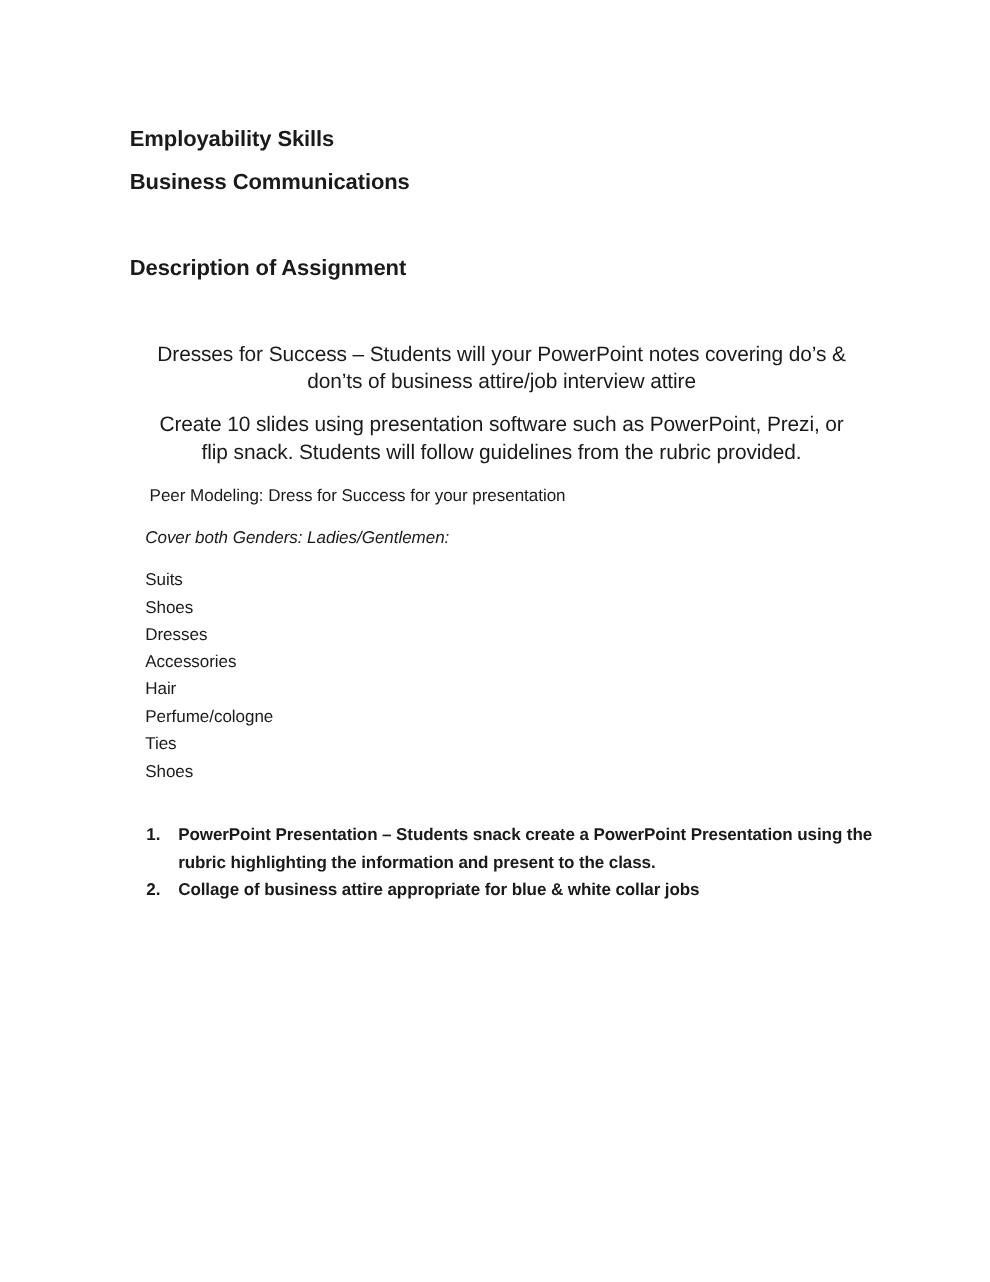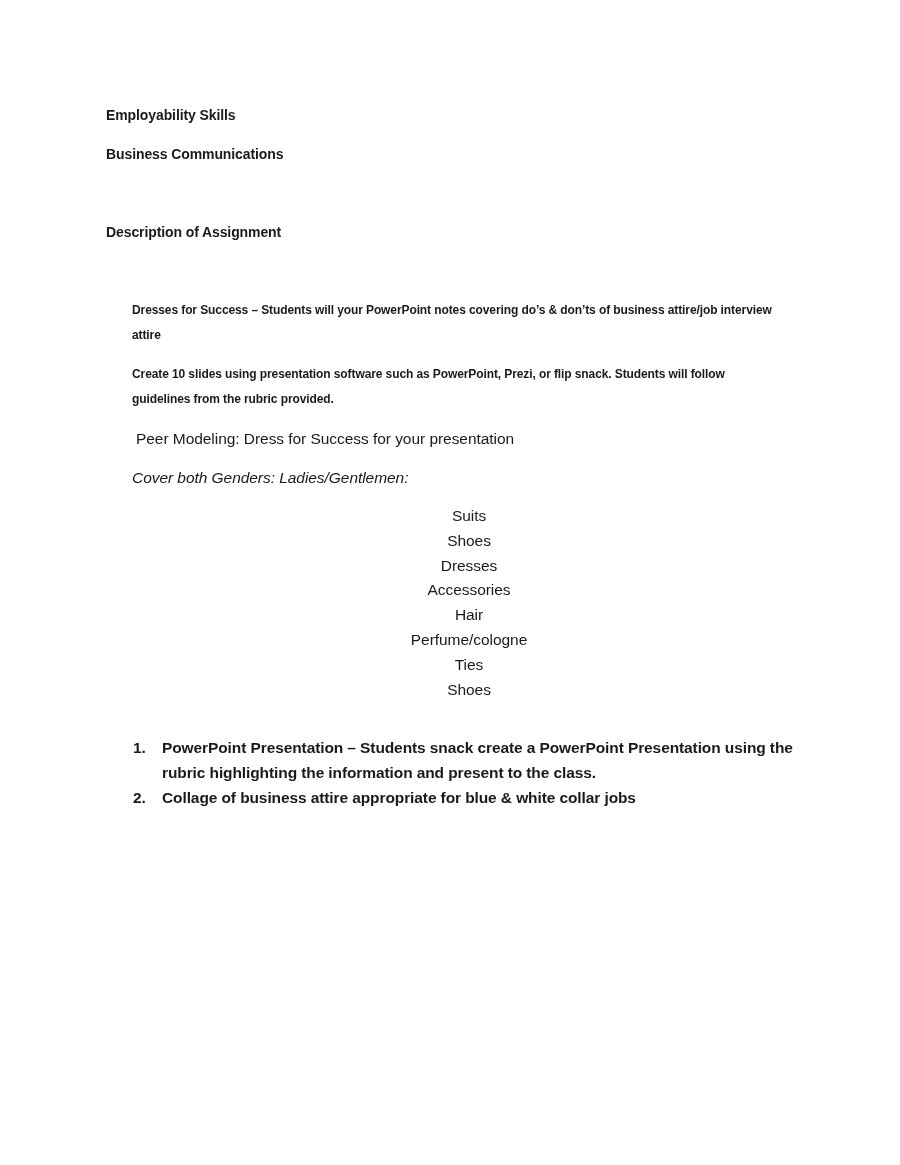--- a/index.html
+++ b/index.html
@@ -23,42 +23,43 @@
 
   .doc-body {
     position: absolute;
     top: 105px;
     left: 106px;
     width: 700px;
   }
 
   
   .heading {
-    font-size: 14px;
+    font-size: 20px;
     font-weight: bold;
     line-height: 20px;
     letter-spacing: -0.1px;
-    margin: 0;
+    margin: 12px;
   }
   .heading-course     { margin-bottom: 19px; }
   .heading-subject    { margin-bottom: 58px; }
   .heading-section    { margin-bottom: 56px; }
 
   
   .indent-block {
     margin-left: 26px;
   }
 
   .para-bold {
-    font-size: 12px;
-    font-weight: bold;
+    font-size: 19px;
+    font-weight: normal;
     line-height: 25px;
     letter-spacing: -0.1px;
     margin: 0 0 14px 0;
     max-width: 648px;
+    text-align: center;
   }
 
   .para-plain {
     font-size: 15.5px;
     font-weight: normal;
     line-height: 25px;
     letter-spacing: -0.05px;
     margin: 0 0 14px 0;
   }
   .para-plain.lead-space { text-indent: 4px; }
@@ -76,21 +77,20 @@
   .attire-list {
     list-style: none;
     margin: 0;
     padding: 0;
   }
   .attire-list li {
     font-size: 15.5px;
     font-weight: normal;
     line-height: 24.8px;
     letter-spacing: -0.05px;
-    text-align: center;
   }
 
   
   .numbered-list {
     list-style: none;
     margin: 33px 0 0 1px;
     padding: 0;
   }
   .numbered-list li {
     position: relative;

